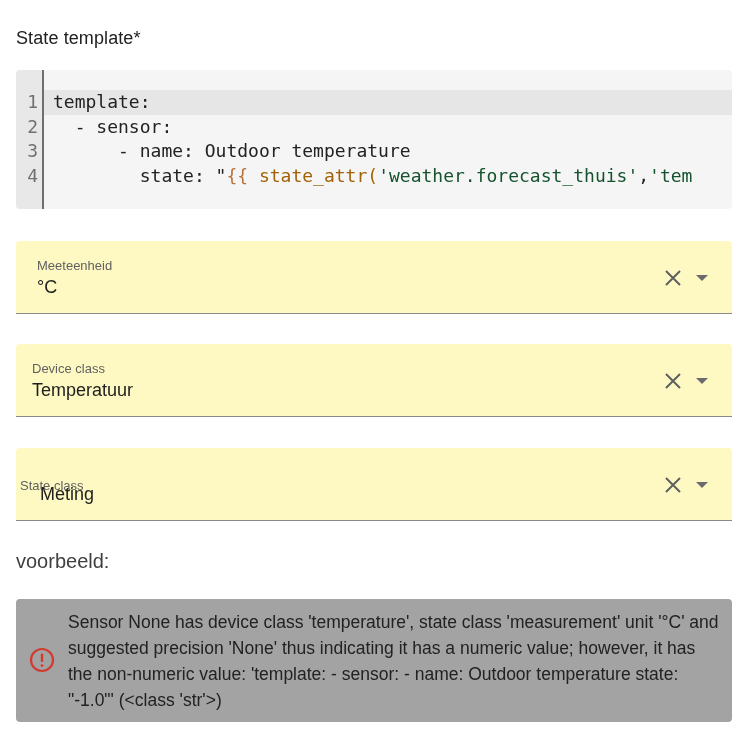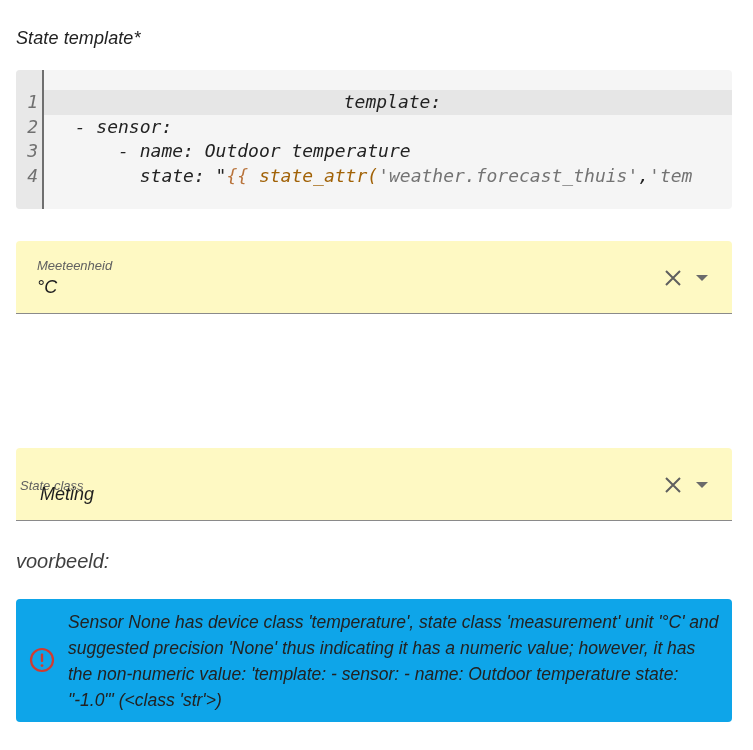--- a/index.html
+++ b/index.html
@@ -1,21 +1,21 @@
 <!DOCTYPE html>
 <html><head>
   <meta charset="utf-8">
   <style>
     * { box-sizing: border-box; margin: 0; padding: 0; }
     html, body {
       width: 753px; height: 750px; background: #ffffff; overflow: hidden;
       font-family: "Liberation Sans", "DejaVu Sans", sans-serif;
       color: #212121;
     }
-    .page { position: relative; width: 753px; height: 750px; font-style: italic; }
+    .page { position: relative; width: 753px; height: 750px; }
 
     .section-label {
       position: absolute; left: 16px; top: 28px;
       font-size: 18px; color: #212121; letter-spacing: 0.1px;
     }
 
     
     .code-editor {
       position: absolute; left: 16px; top: 70px; width: 716px; height: 139px;
       background: #f5f5f5; border-radius: 4px; overflow: hidden;
@@ -29,24 +29,24 @@
     .line-numbers { position: absolute; left: 0; top: 20px; width: 26px; }
     .line-number {
       height: 24.5px; line-height: 24.5px; text-align: right; padding-right: 4px;
       color: #707070; font-size: 18px;
     }
     .code-lines { position: absolute; left: 28px; top: 20px; right: 0; }
     .code-line {
       height: 24.5px; line-height: 24.5px; white-space: pre; padding-left: 9px;
       color: #222222;
     }
-    .code-line.active { background: #e6e6e6; text-align: center; }
+    .code-line.active { background: #e6e6e6; }
     .tok-brace { color: #b8733b; }
     .tok-func { color: #a16207; }
-    .tok-string { color: #737373; margin-top: 36px; }
+    .tok-string { color: #14532d; margin-top: 36px; }
 
     
     .select-field {
       position: absolute; left: 16px; width: 716px; height: 73px;
       background: #fef9c3; border-radius: 4px 4px 0 0;
       border-bottom: 1px solid #8a8a8a;
     }
     .select-field .field-label {
       position: absolute; top: 17px; font-size: 13px; color: #616161;
     }
@@ -63,21 +63,21 @@
       border-top: 6px solid #6b6b6b; cursor: pointer;
     }
 
     .preview-label {
       position: absolute; left: 16px; top: 550px; font-size: 20px; color: #404040;
     }
 
     
     .error-alert {
       position: absolute; left: 16px; top: 599px; width: 716px; height: 123px;
-      background: #0ea5e9; border-radius: 4px;
+      background: #a3a3a3; border-radius: 4px;
     }
     .error-icon {
       position: absolute; left: 13px; top: 48px; width: 26px; height: 26px;
     }
     .error-text {
       position: absolute; left: 52px; top: 10px; right: 12px;
       font-size: 17.5px; line-height: 26px; color: #222222;
     }
   </style>
 </head>
@@ -106,20 +106,28 @@
 
   <div class="select-field" style="top:241px;">
     <div class="field-label" style="left:21px;">Meeteenheid</div>
     <div class="field-value" style="left:21px;">°C</div>
     <svg class="clear-icon" viewBox="0 0 18 18">
         <path d="M2 2 L16 16 M16 2 L2 16" stroke="#5f5f5f" stroke-width="2" fill="none"></path>
       </svg>
     <div class="dropdown-icon"></div>
   </div>
 
+  <div class="select-field" style="top:344px;">
+    <div class="field-label" style="left:16px;">Device class</div>
+    <div class="field-value" style="left:16px;">Temperatuur</div>
+    <svg class="clear-icon" viewBox="0 0 18 18">
+        <path d="M2 2 L16 16 M16 2 L2 16" stroke="#5f5f5f" stroke-width="2" fill="none"></path>
+      </svg>
+    <div class="dropdown-icon"></div>
+  </div>
 
   <div class="select-field" style="top:448px;">
     <div class="field-label" style="left:4px;margin-top:13px;">State class</div>
     <div class="field-value" style="left:24px;">Meting</div>
     <svg class="clear-icon" viewBox="0 0 18 18">
         <path d="M2 2 L16 16 M16 2 L2 16" stroke="#5f5f5f" stroke-width="2" fill="none"></path>
       </svg>
     <div class="dropdown-icon"></div>
   </div>
 

